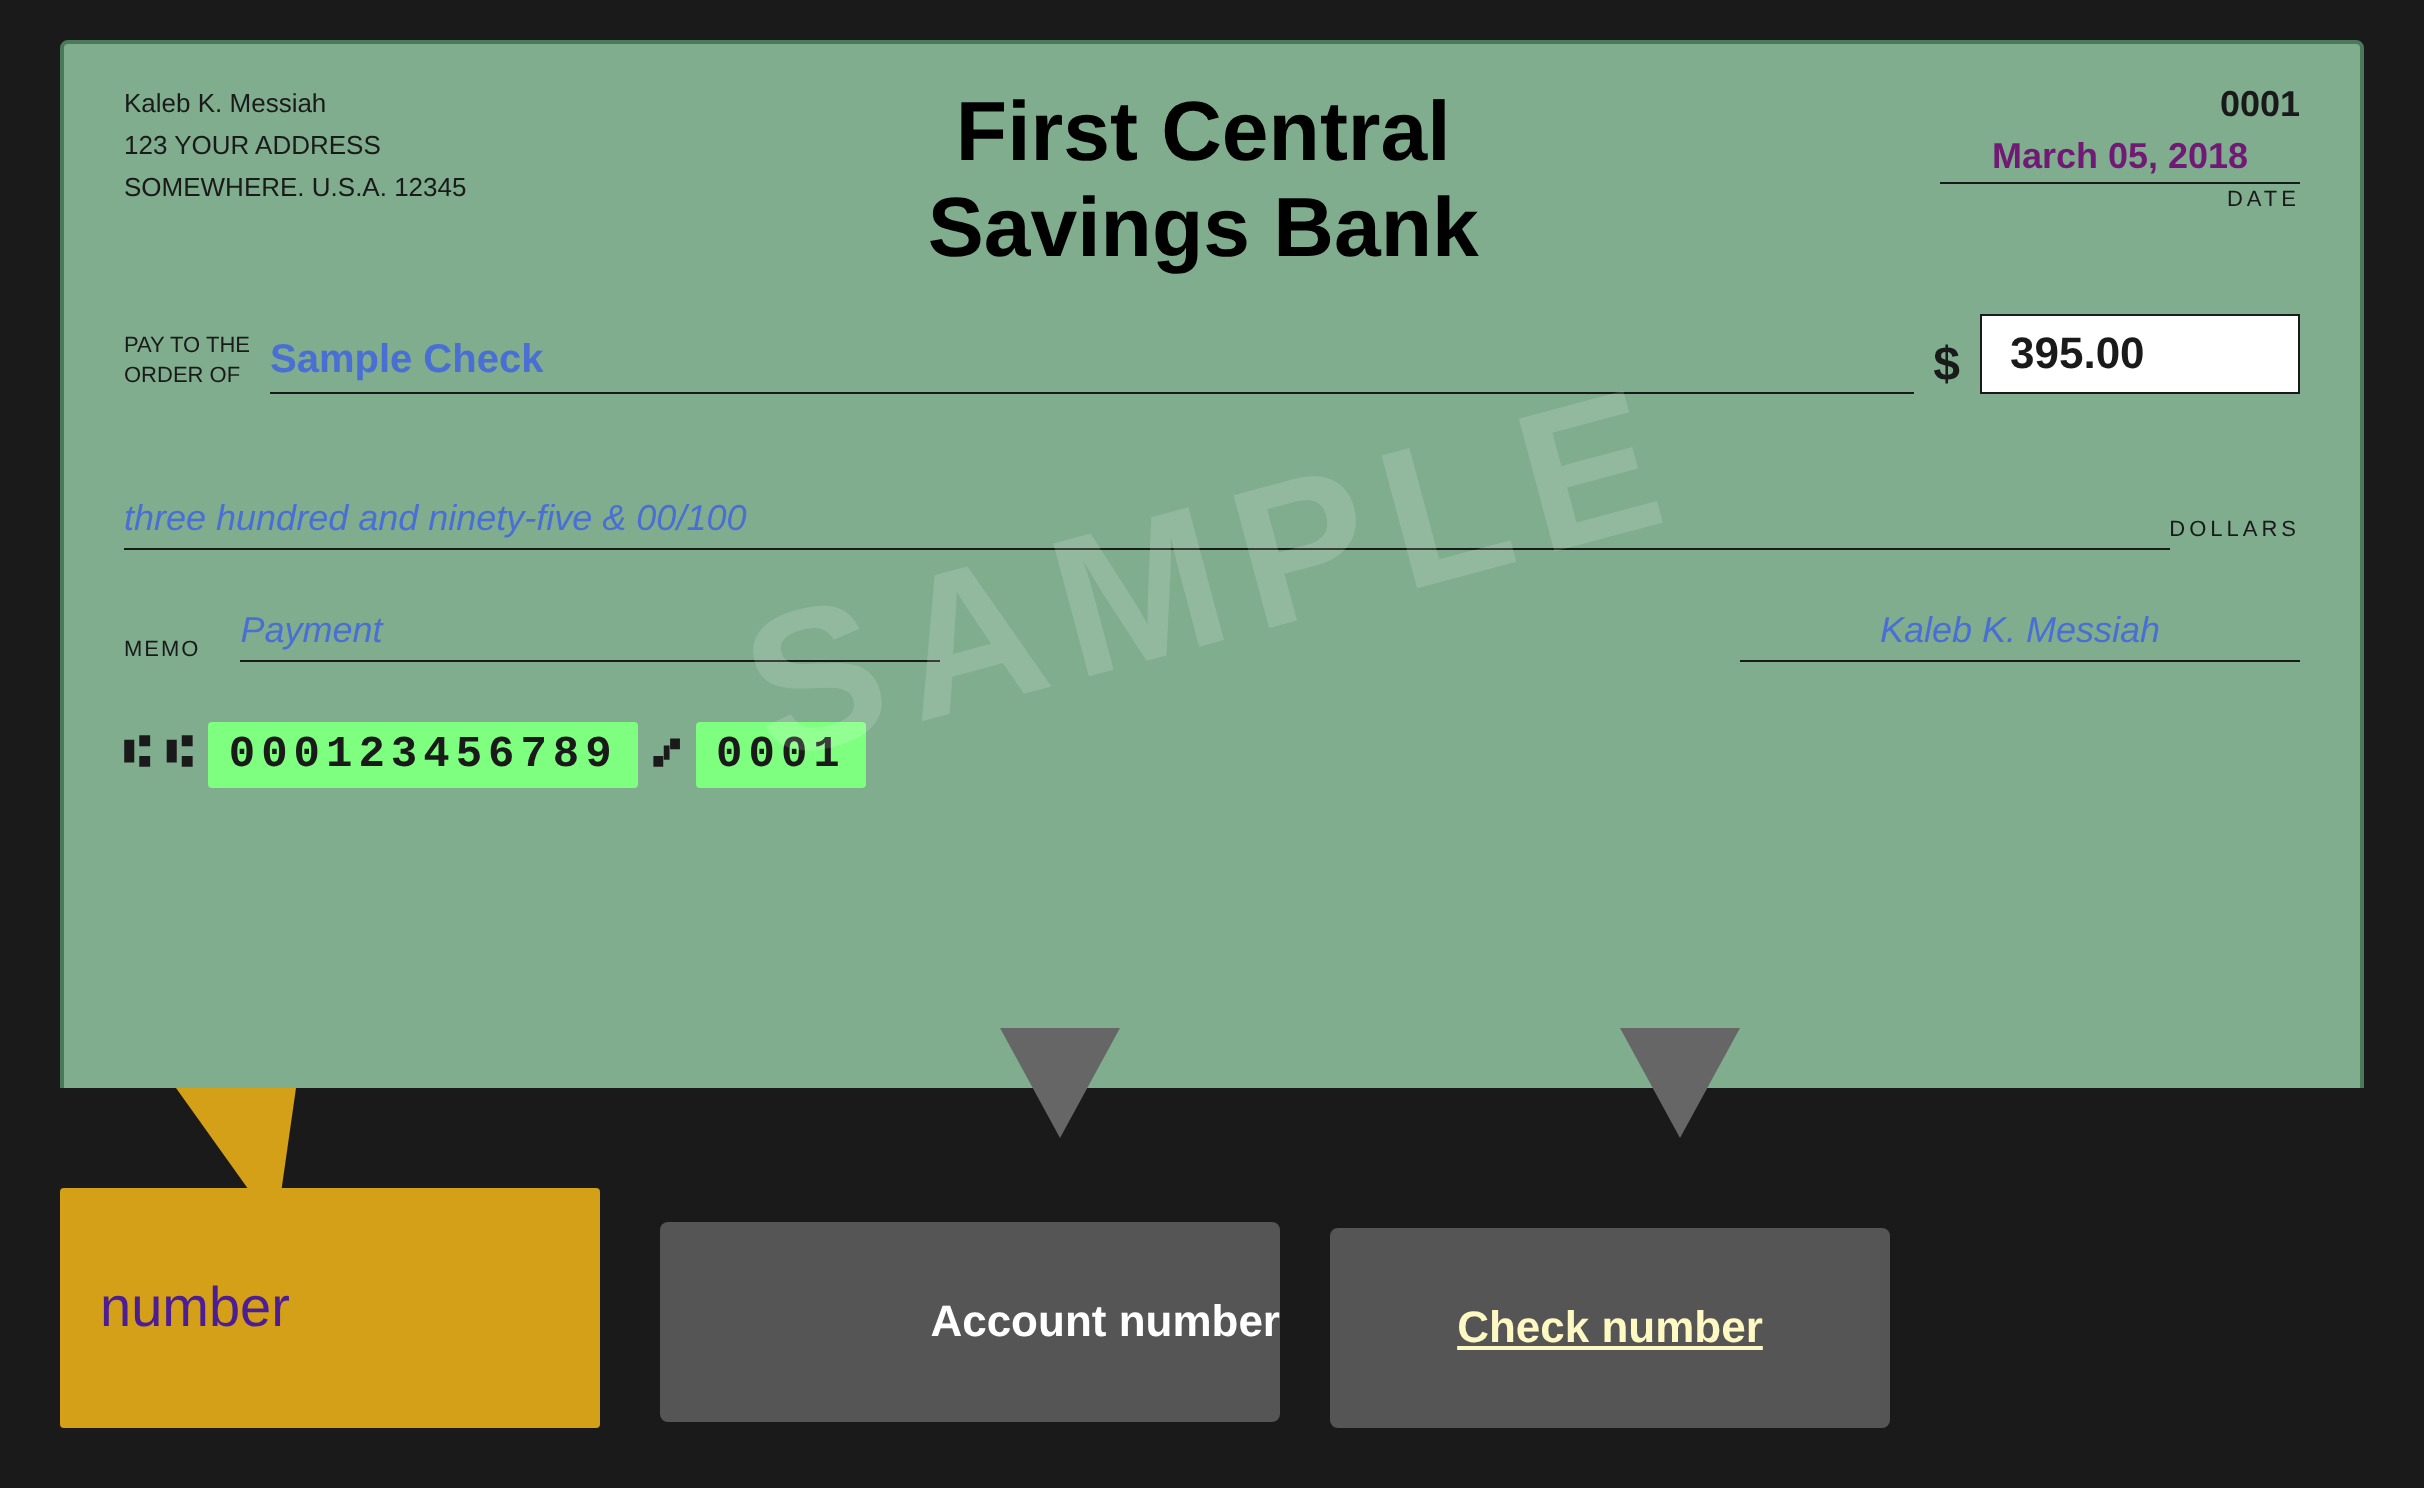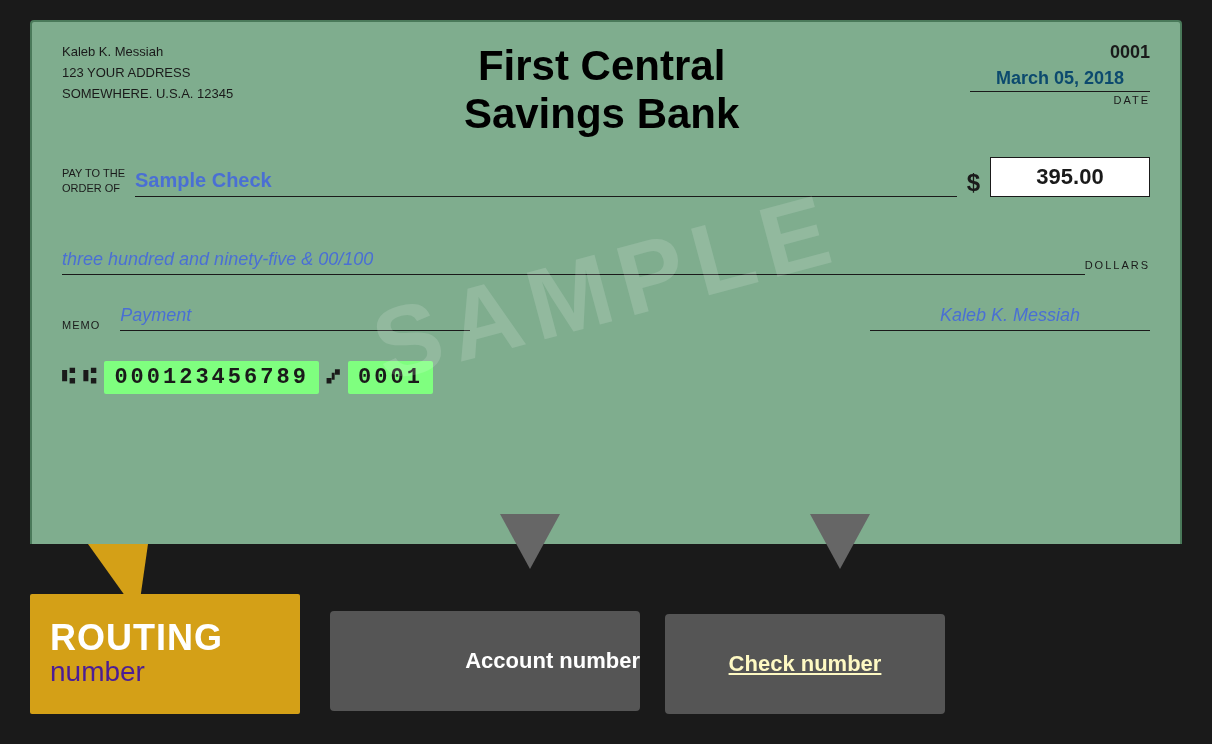--- a/index.html
+++ b/index.html
@@ -74,21 +74,21 @@
 
     
     .date-area {
       display: flex;
       flex-direction: column;
       align-items: flex-end;
       margin-top: 5px;
     }
 
     .date-value {
-      color: #0c4a6e;
+      color: #701a75;
       font-size: 18px;
       font-weight: bold;
       border-bottom: 1px solid #1a1a1a;
       padding-bottom: 2px;
       min-width: 180px;
       text-align: center;
     }
 
     .date-label {
       font-size: 11px;
@@ -132,21 +132,20 @@
     }
 
     .amount-box {
       border: 1px solid #1a1a1a;
       background: #fff;
       padding: 6px 14px;
       font-size: 22px;
       font-weight: bold;
       color: #1a1a1a;
       min-width: 160px;
-      text-align: center;
     }
 
     
     .written-amount-row {
       display: flex;
       align-items: flex-end;
       justify-content: space-between;
       margin-top: 20px;
     }
 
@@ -434,21 +433,20 @@
     <span class="micr-highlight">0001</span>
   </div>
 
 </div>
 
 <div class="bottom-area"></div>
 
 <div class="routing-arrow"></div>
 
 <div class="routing-label-box">
-  <div class="routing-label-top">ROUTING</div>
   <div class="routing-label-bottom">number</div>
 </div>
 
 <div class="account-arrow"></div>
 
 <div class="account-label-box">
   <span class="account-label-text">Account number</span>
 </div>
 
 <div class="check-num-arrow"></div>

